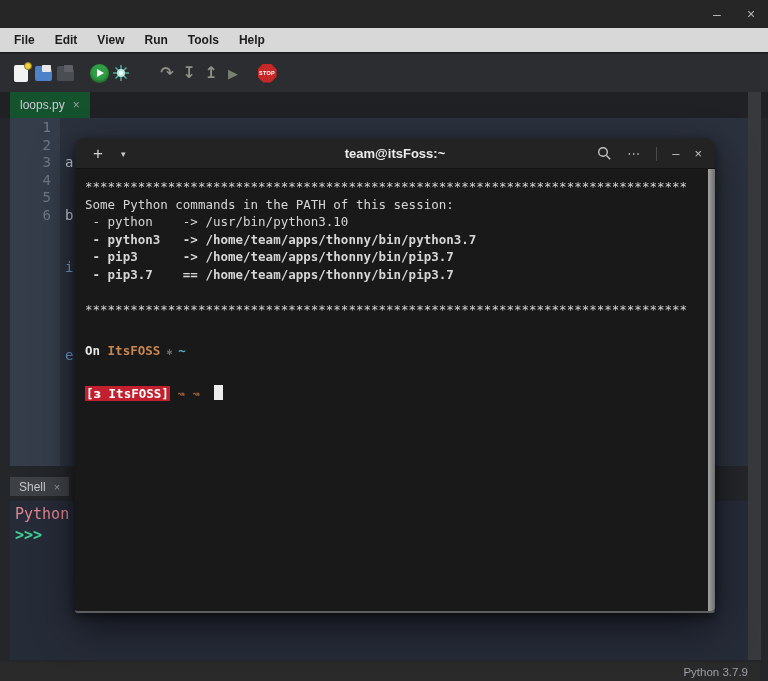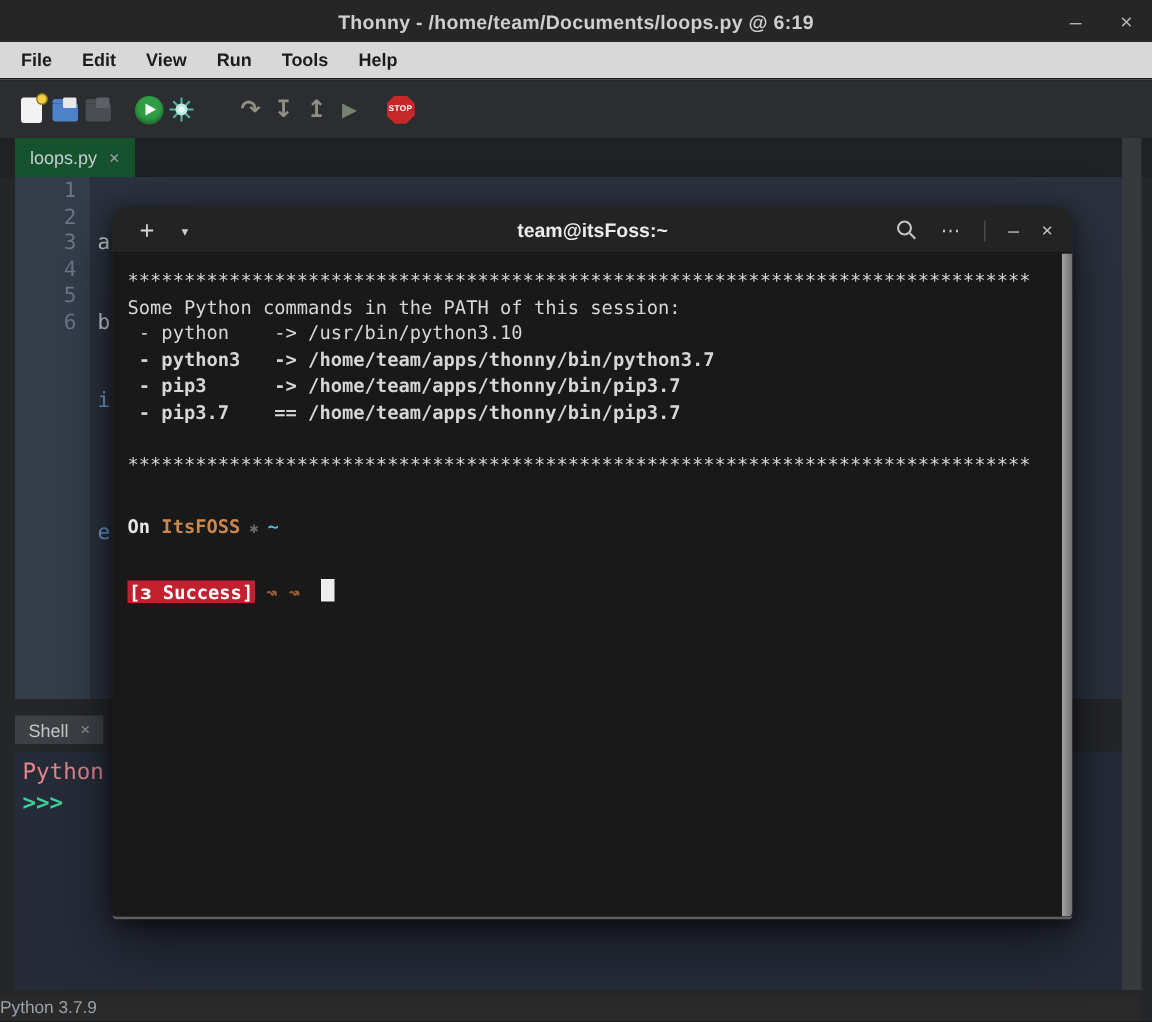--- a/index.html
+++ b/index.html
@@ -65,21 +65,21 @@
   .shell-tab { position:absolute; left:10px; top:477px; height:19px; background:#3d4045; color:#c6c6c6;
     font-size:12px; display:flex; align-items:center; padding:0 9px; gap:8px; }
   .shell-tab .close { color:#9a9a9a; font-size:11px; }
   .shell { position:absolute; left:10px; top:501px; width:739px; height:159px; background:#262b38;
     font-family:"DejaVu Sans Mono", monospace; font-size:15px; line-height:21px; padding:3px 0 0 5px; }
   .shell .out { color:#e2858d; }
   .shell .pr { color:#3fcf96; font-weight:bold; }
   
   .main-scrollbar { position:absolute; left:748px; top:92px; width:13px; height:568px; background:#37393d; }
   .statusbar { position:absolute; left:0; top:662px; width:760px; height:19px; background:#2a2a2a;
-    display:flex; align-items:center; padding-right:12px; }
+    display:flex; align-items:center; justify-content:flex-end; padding-right:12px; }
   .statusbar span { color:#9ba1a8; font-size:11.5px; }
   
   .terminal { position:absolute; left:75px; top:138px; width:640px; height:475px; z-index:10;
     border-radius:9px 9px 3px 3px; box-shadow:0 14px 38px rgba(0,0,0,.55), 0 3px 10px rgba(0,0,0,.45);
     border-bottom:2px solid #5e5e5e; display:flex; flex-direction:column; }
   .t-header { position:relative; height:31px; background:#232323; border-radius:9px 9px 0 0;
     border-bottom:1px solid #141414; flex:none; }
   .t-left { position:absolute; left:18px; top:0; height:31px; display:flex; align-items:center; gap:18px; }
   .t-plus { color:#d2d2d2; font-size:17px; line-height:1; }
   .t-caret { color:#cccccc; font-size:9px; }
@@ -105,21 +105,20 @@
   .p-badge { background:#c2202e; color:#ffffff; font-weight:bold; padding:0 1px; }
   .p-arrows { color:#9a5f35; font-weight:bold; }
   .cursor { display:inline-block; width:9px; height:15px; background:#ededed; vertical-align:-2px; margin-left:14px; }
 </style>
 </head>
 <body>
 
 <div class="app">
 
   <div class="titlebar">
-    <span class="title">Thonny - /home/team/Documents/loops.py @ 6:19</span>
     <div class="win-controls">
       <span class="win-btn">–</span>
       <span class="win-btn">×</span>
     </div>
   </div>
 
   <div class="menubar">
     <span class="menu-item">File</span>
     <span class="menu-item">Edit</span>
     <span class="menu-item">View</span>
@@ -238,18 +237,18 @@
     <div class="t-body">
       <pre>********************************************************************************</pre>
       <pre>Some Python commands in the PATH of this session:</pre>
       <pre class="row-dim"> - python    -&gt; /usr/bin/python3.10</pre>
       <pre class="row-bold"> - python3   -&gt; /home/team/apps/thonny/bin/python3.7</pre>
       <pre class="row-bold"> - pip3      -&gt; /home/team/apps/thonny/bin/pip3.7</pre>
       <pre class="row-bold"> - pip3.7    == /home/team/apps/thonny/bin/pip3.7</pre>
       <pre> </pre>
       <pre>********************************************************************************</pre>
       <div class="p-line"><span class="p-on">On </span><span class="p-host">ItsFOSS</span><span class="p-sep"> ✱ </span><span class="p-path">~</span></div>
-      <div class="p-line"><span class="p-badge">[ɜ Success]</span><span class="p-arrows"> ↝ ↝</span><span class="cursor"></span></div>
+      <div class="p-line"><span class="p-badge">[ɜ ItsFOSS]</span><span class="p-arrows"> ↝ ↝</span><span class="cursor"></span></div>
       <div class="t-scroll"></div>
     </div>
   </div>
 
 </div>
 
 </body></html>

